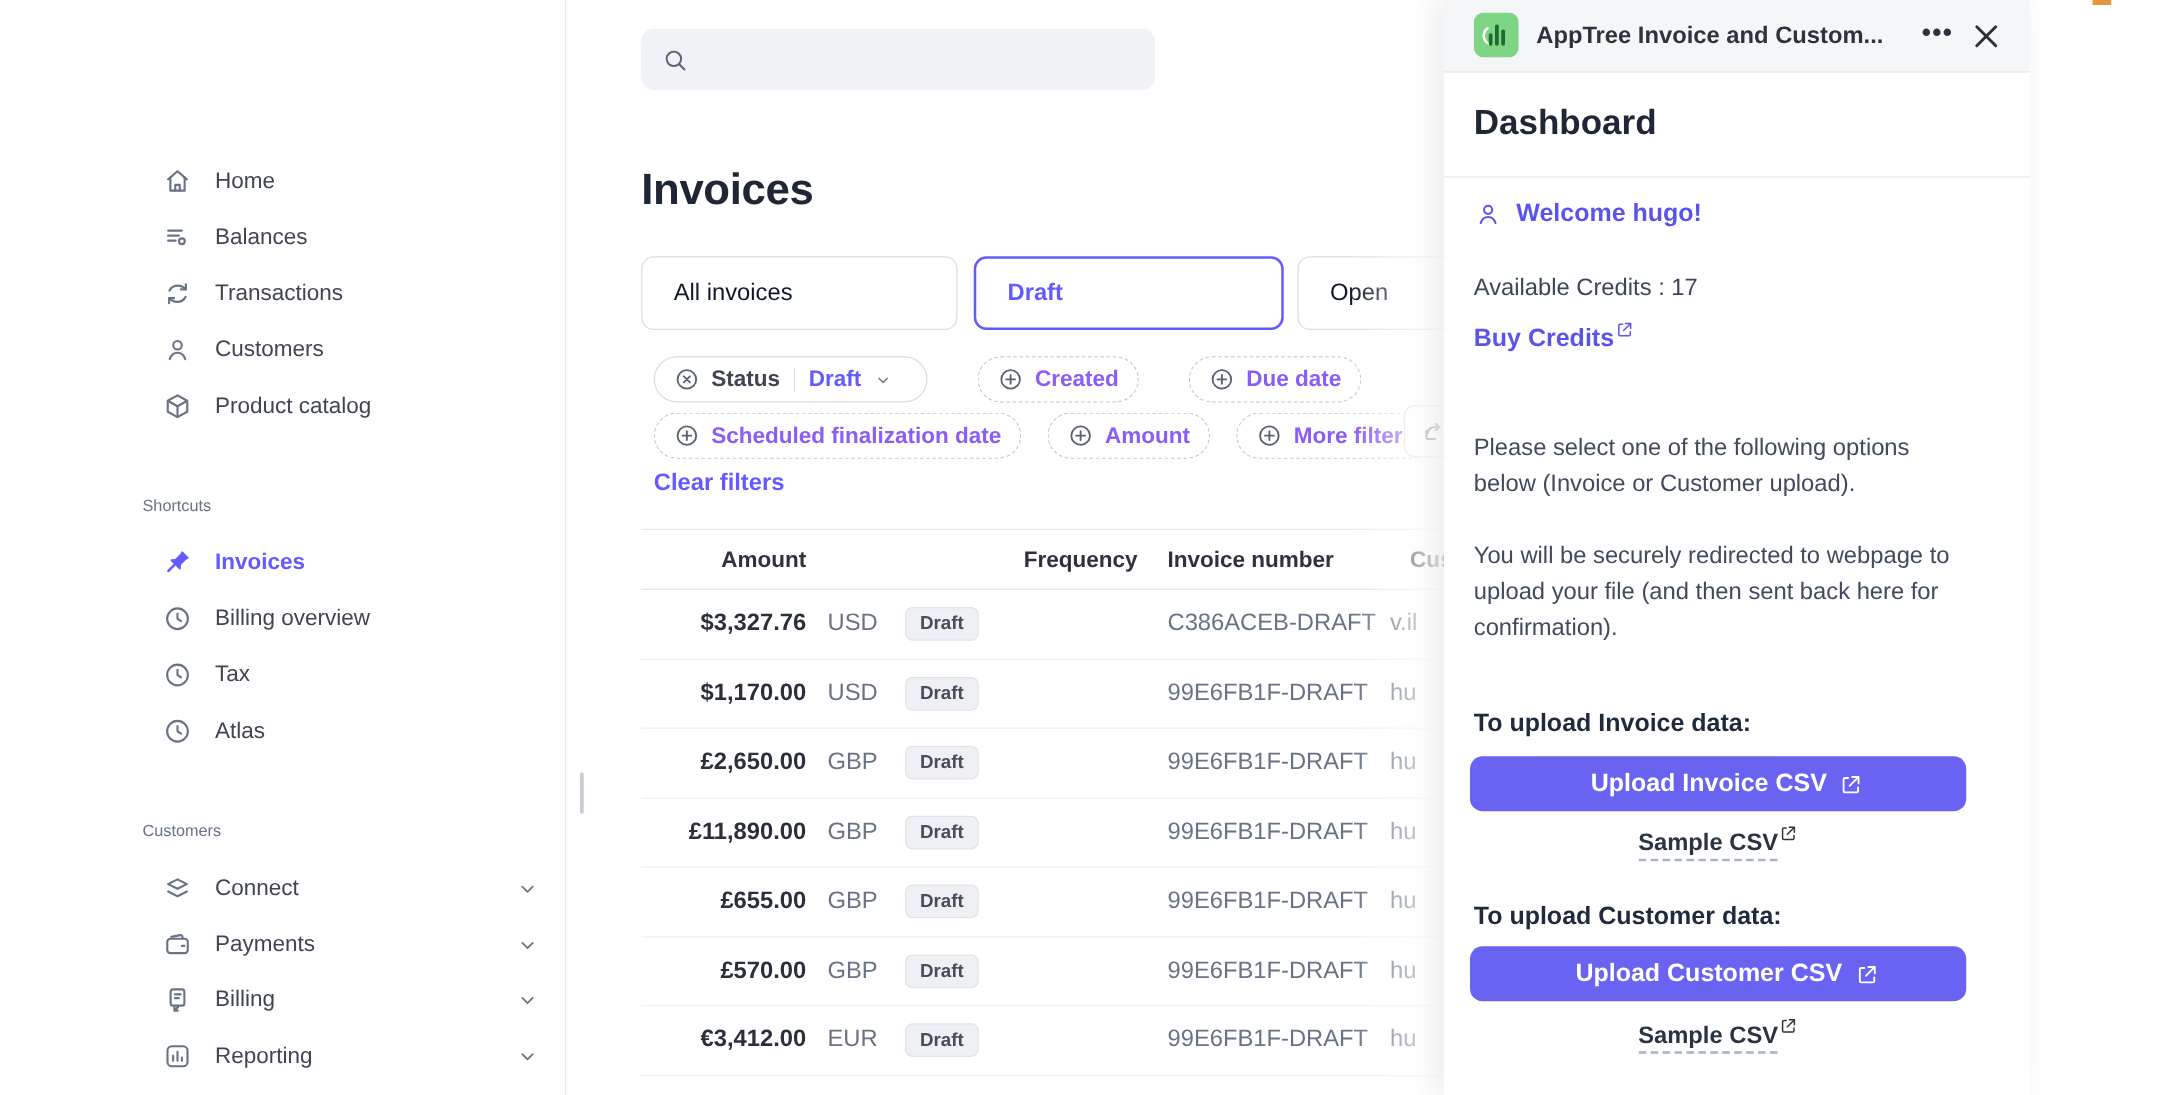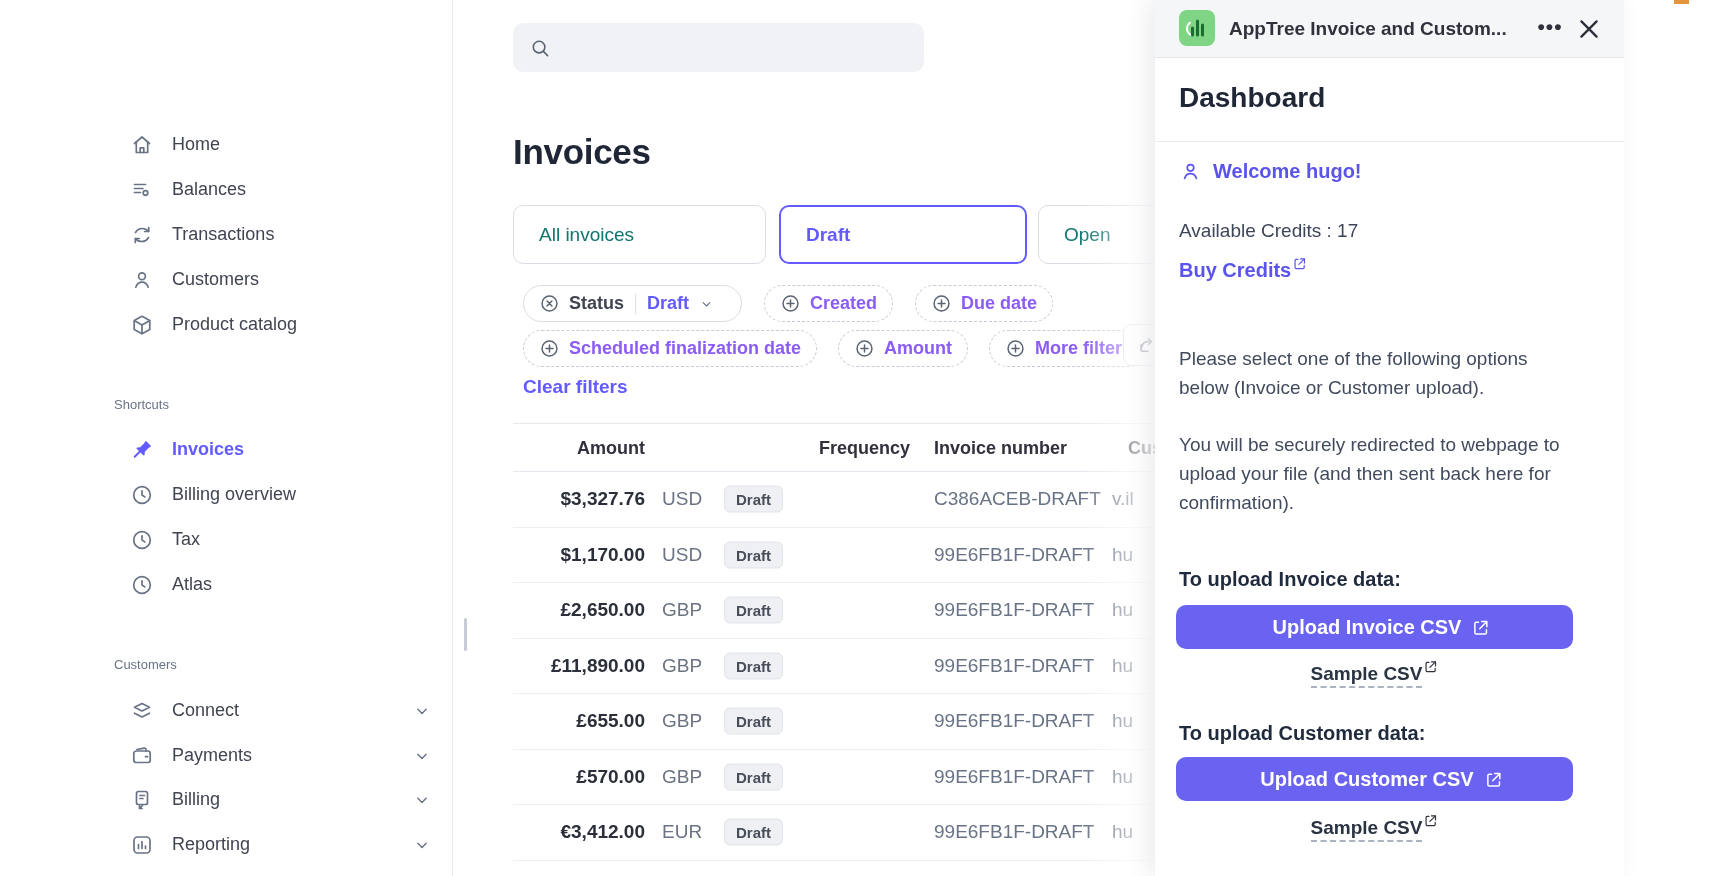--- a/index.html
+++ b/index.html
@@ -17,24 +17,24 @@
   .icn svg{width:100%;height:100%;display:block;}
   
   .searchbar{position:absolute;left:513px;top:23px;width:411px;height:49px;background:#f0f2f5;border-radius:10px;display:flex;align-items:center;}
   .searchbar .icn{width:22px;height:22px;margin-left:16px;color:#5a6372;}
   .searchbar input{border:none;background:transparent;outline:none;margin-left:12px;font-size:18px;color:#414552;
                    font-family:"Liberation Sans",sans-serif;width:330px;}
   .searchbar input::placeholder{color:#6a7383;}
   .page-title{position:absolute;left:513px;top:132px;font-size:35px;font-weight:700;color:#1f2636;letter-spacing:-0.3px;}
   .tabs{position:absolute;left:513px;top:205px;height:59px;}
   .tab{position:absolute;top:0;height:59px;border:1px solid #d8dee4;border-radius:10px;background:#fff;
-       display:flex;align-items:center;box-sizing:border-box;font-size:19px;color:#0f766e;cursor:pointer;}
+       display:flex;align-items:center;box-sizing:border-box;font-size:19px;color:#0f172a;cursor:pointer;}
   .tab span{margin-left:25px;}
   .tab.active{border:2px solid #635bff;color:#635bff;font-weight:700;}
-  .pill-row{position:absolute;left:523px;display:flex;gap:22px;height:37px;}
+  .pill-row{position:absolute;left:523px;display:flex;gap:40px;height:37px;}
   .pill{display:inline-flex;align-items:center;height:37px;border-radius:19px;border:1px solid #d8dee4;
         background:#fff;box-sizing:border-box;padding:0 15px;font-size:18px;font-weight:700;color:#414552;cursor:pointer;white-space:nowrap;}
   .pill .icn{width:21px;height:21px;color:#5a6372;margin-right:9px;flex:0 0 21px;}
   .pill.dashed{border:1.5px dashed #c4ccd6;font-weight:700;color:#8b5cf6;}
   .pill .divider{width:1px;height:20px;background:#d8dee4;margin:0 11px;}
   .pill .val{color:#635bff;}
   .pill .chev{width:16px;height:16px;color:#687385;margin-left:7px;}
   .clear-link{position:absolute;left:523px;top:376px;font-size:19px;font-weight:700;color:#635bff;cursor:pointer;}
   .export-btn{position:absolute;left:1123px;top:324px;width:42px;height:40px;border:1px solid #d8dee4;border-radius:9px;
               background:#fff;display:flex;align-items:center;justify-content:center;cursor:pointer;z-index:3;}

